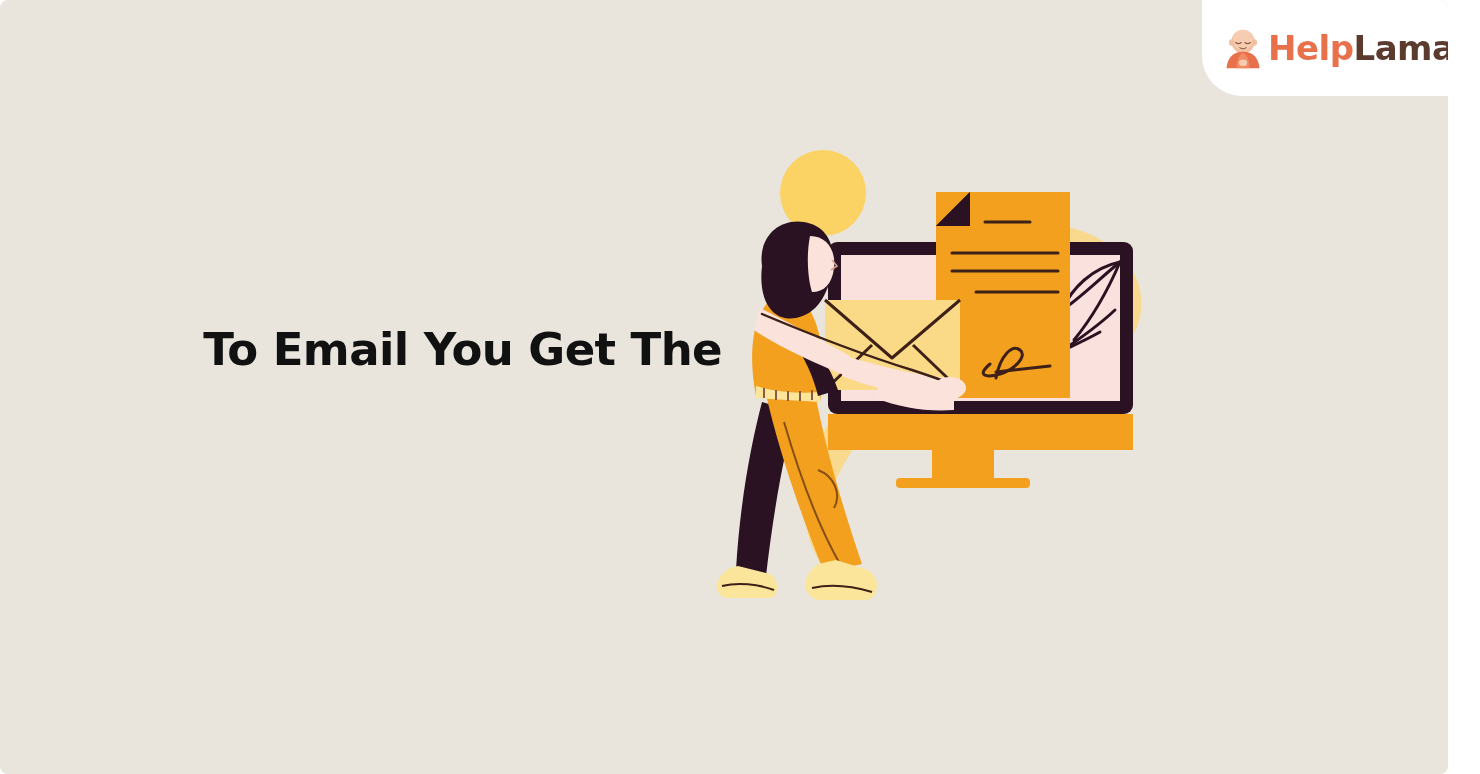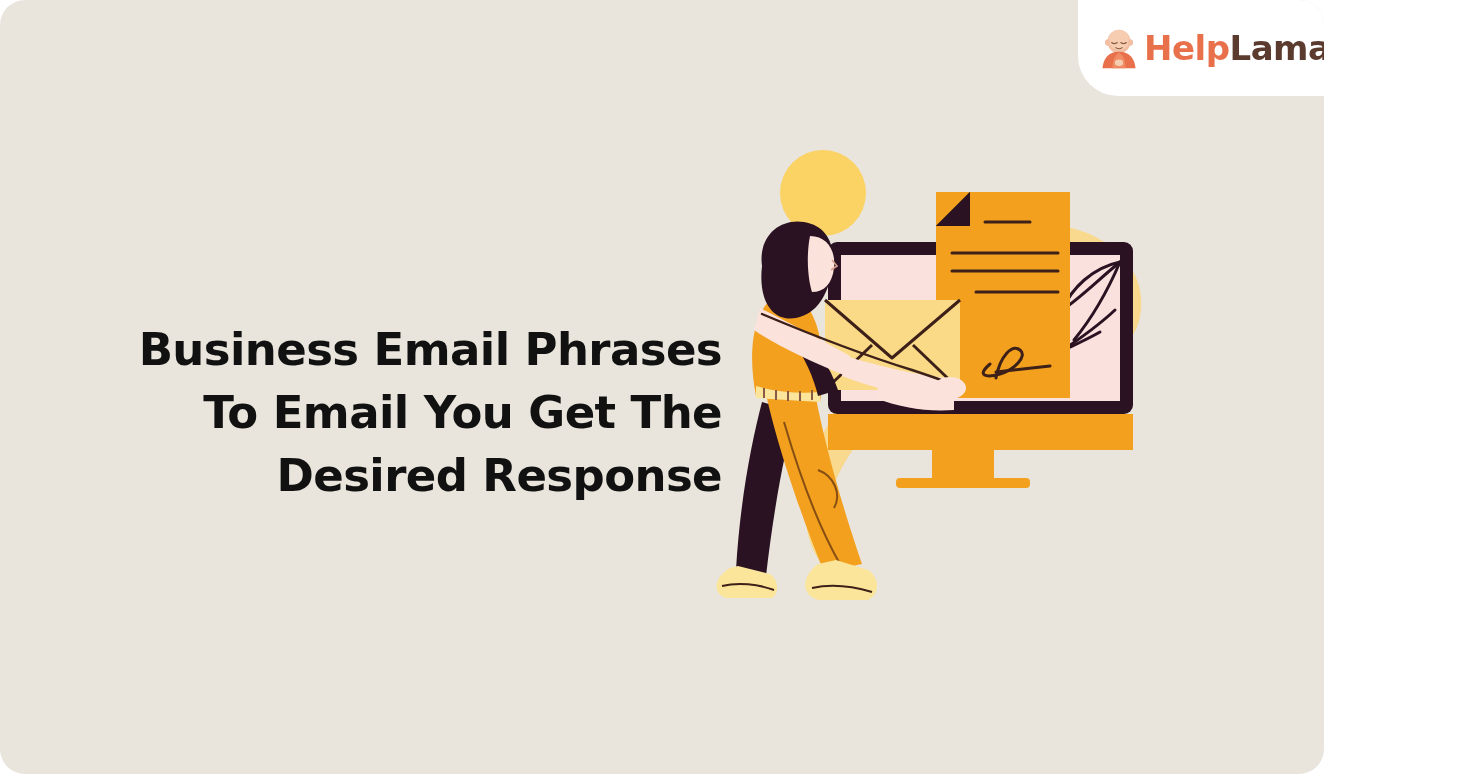--- a/index.html
+++ b/index.html
@@ -10,24 +10,24 @@
   }
   body {
     width: 1480px;
     height: 774px;
     overflow: hidden;
     font-family: "Liberation Sans", sans-serif;
   }
 
   .banner {
     position: relative;
-    width: 1324px;
+    width: 1448px;
     height: 774px;
     background: #E9E5DC;
-    border-radius: 25px;
+    border-radius: 8px;
     overflow: hidden;
     box-sizing: border-box;
   }
 
   
   .logo-badge {
     position: absolute;
     top: 0;
     right: 0;
     width: 246px;
@@ -109,23 +109,21 @@
 
         <path d="M50 58 C40 64 36 76 36 92 L64 92 C64 76 60 64 50 58 Z" fill="#F08C63"></path>
 
         <ellipse cx="50" cy="80" rx="9" ry="7" fill="#F7CDB2"></ellipse>
       </svg>
     </span>
     <span class="logo-wordmark"><span class="logo-help">Help</span><span class="logo-lama">Lama</span></span>
   </div>
 
   <h1 class="headline">
-    <span class="hl-line">Business Email Phrases</span>
     <span class="hl-line">To Email You Get The</span>
-    <span class="hl-line">Desired Response</span>
   </h1>
 
   <div class="illustration">
     <svg viewBox="0 0 500 500" xmlns="http://www.w3.org/2000/svg" aria-hidden="true">
 
       <g>
         <path d="M300 90 C360 70 430 100 440 150 C450 205 400 235 340 245
                  C280 255 200 250 160 300 C120 350 110 420 150 440
                  C95 430 95 340 125 290 C155 240 120 200 160 160
                  C200 120 250 108 300 90 Z" fill="#FAD885" opacity="0.92"></path>

